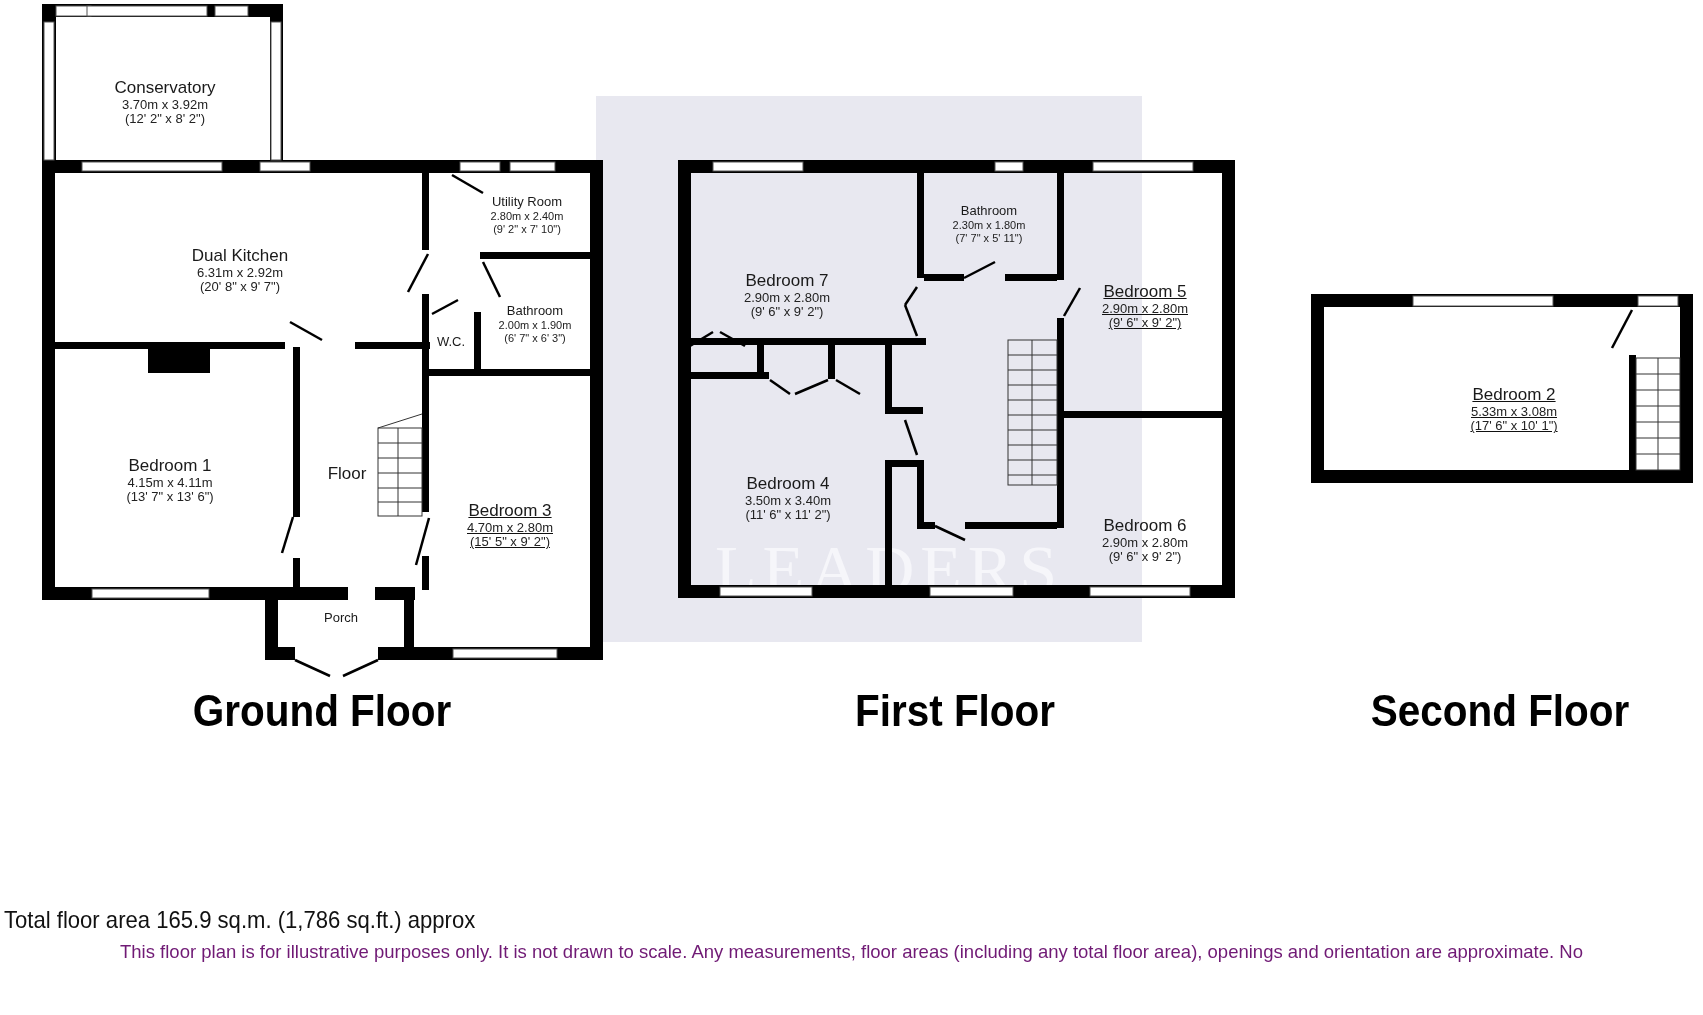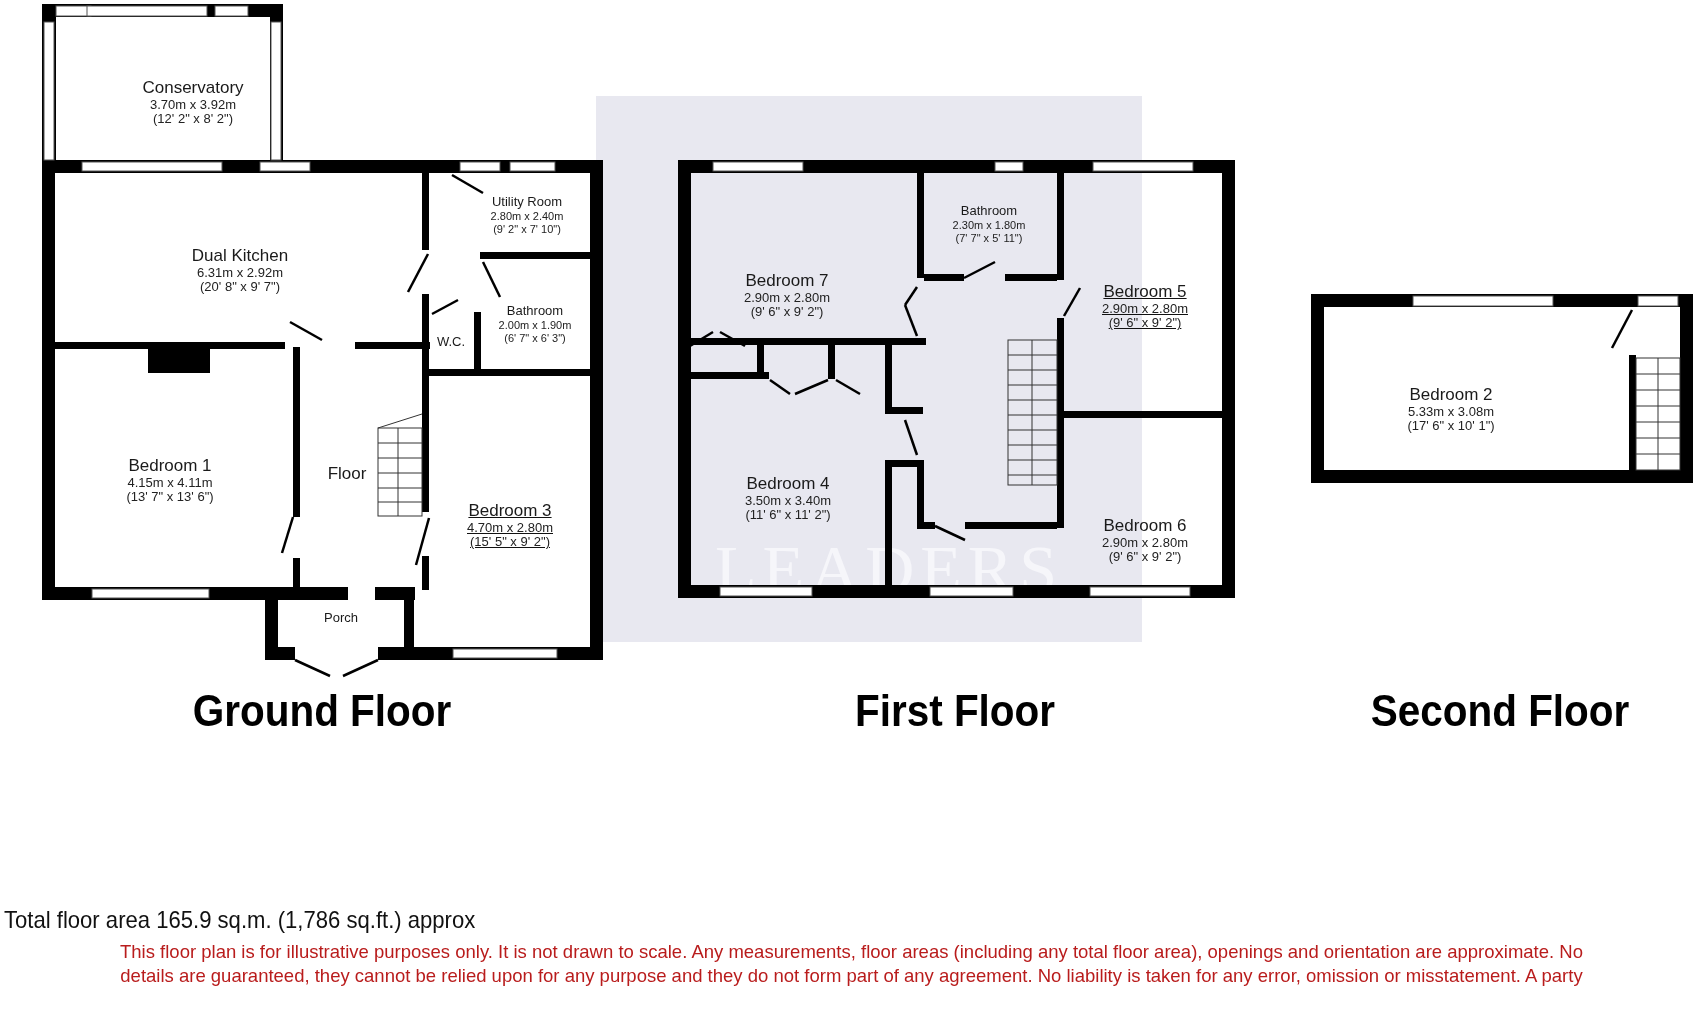--- a/index.html
+++ b/index.html
@@ -7,21 +7,21 @@
          font-family:"Liberation Sans", sans-serif; color:#111; }
   .plan { position:absolute; left:0; top:0; }
   .watermark-bg { position:absolute; left:596px; top:96px; width:546px; height:546px; background:#e8e8f0; }
   .room { position:absolute; text-align:center; line-height:1.15; white-space:nowrap; transform:translateX(-50%); }
   .room .name { font-size:17px; color:#1a1a1a; }
   .room .dim { font-size:13px; color:#222; }
   .room.small .name { font-size:13px; }
   .room.small .dim { font-size:11px; }
   .floor-title { position:absolute; font-weight:bold; font-size:44px; color:#000; transform:translateX(-50%) scaleX(0.92); white-space:nowrap; top:686px; }
   .total { position:absolute; left:4px; top:906px; font-size:24px; color:#111; transform:scaleX(0.92); transform-origin:left top; white-space:nowrap; }
-  .disclaimer { position:absolute; left:0; top:940px; width:1703px; text-align:center; font-size:18.5px; line-height:24px; color:#b91c1c; }
+  .disclaimer { position:absolute; left:0; top:940px; width:1703px; text-align:center; font-size:18.5px; line-height:24px; color:#701a75; }
   .disclaimer div { white-space:nowrap; }
   .wm-text { position:absolute; left:715px; top:530px; font-family:"Liberation Serif", serif; font-size:68px; color:#f6f6fa; letter-spacing:6px; }
 </style>
 </head>
 <body>
 
 <div class="watermark-bg"></div>
 <div class="wm-text">LEADERS</div>
 
 <svg class="plan" width="1703" height="1015" viewBox="0 0 1703 1015">
@@ -178,21 +178,21 @@
     <line x1="1636" y1="406" x2="1680" y2="406"></line>
     <line x1="1636" y1="422" x2="1680" y2="422"></line>
     <line x1="1636" y1="438" x2="1680" y2="438"></line>
     <line x1="1636" y1="454" x2="1680" y2="454"></line>
   </g>
   <g stroke="#000" stroke-width="2.5" fill="none">
     <line x1="1632" y1="310" x2="1612" y2="348"></line>
   </g>
 </svg>
 
-<div class="room" style="left:165px; top:78px;margin-left:28px;">
+<div class="room" style="left:165px; top:78px;">
   <div class="name">Conservatory</div>
   <div class="dim">3.70m x 3.92m</div>
   <div class="dim">(12' 2" x 8' 2")</div>
 </div>
 <div class="room" style="left:240px; top:246px;">
   <div class="name">Dual Kitchen</div>
   <div class="dim">6.31m x 2.92m</div>
   <div class="dim">(20' 8" x 9' 7")</div>
 </div>
 <div class="room small" style="left:527px; top:195px;">
@@ -244,27 +244,26 @@
   <div class="name">Bedroom 4</div>
   <div class="dim">3.50m x 3.40m</div>
   <div class="dim">(11' 6" x 11' 2")</div>
 </div>
 <div class="room" style="left:1145px; top:492px;margin-top:24px;">
   <div class="name">Bedroom 6</div>
   <div class="dim">2.90m x 2.80m</div>
   <div class="dim">(9' 6" x 9' 2")</div>
 </div>
 
-<div class="room" style="left:1451px; top:385px;">
+<div class="room" style="left:1514px; top:385px;text-decoration:underline;">
   <div class="name">Bedroom 2</div>
   <div class="dim">5.33m x 3.08m</div>
   <div class="dim">(17' 6" x 10' 1")</div>
 </div>
 
 <div class="floor-title" style="left:322px;">Ground Floor</div>
 <div class="floor-title" style="left:955px;">First Floor</div>
 <div class="floor-title" style="left:1500px;">Second Floor</div>
 
 <div class="total">Total floor area 165.9 sq.m. (1,786 sq.ft.) approx</div>
 <div class="disclaimer">
   <div>This floor plan is for illustrative purposes only. It is not drawn to scale. Any measurements, floor areas (including any total floor area), openings and orientation are approximate. No</div>
-  <div>details are guaranteed, they cannot be relied upon for any purpose and they do not form part of any agreement. No liability is taken for any error, omission or misstatement. A party</div>
 </div>
 
 </body></html>

